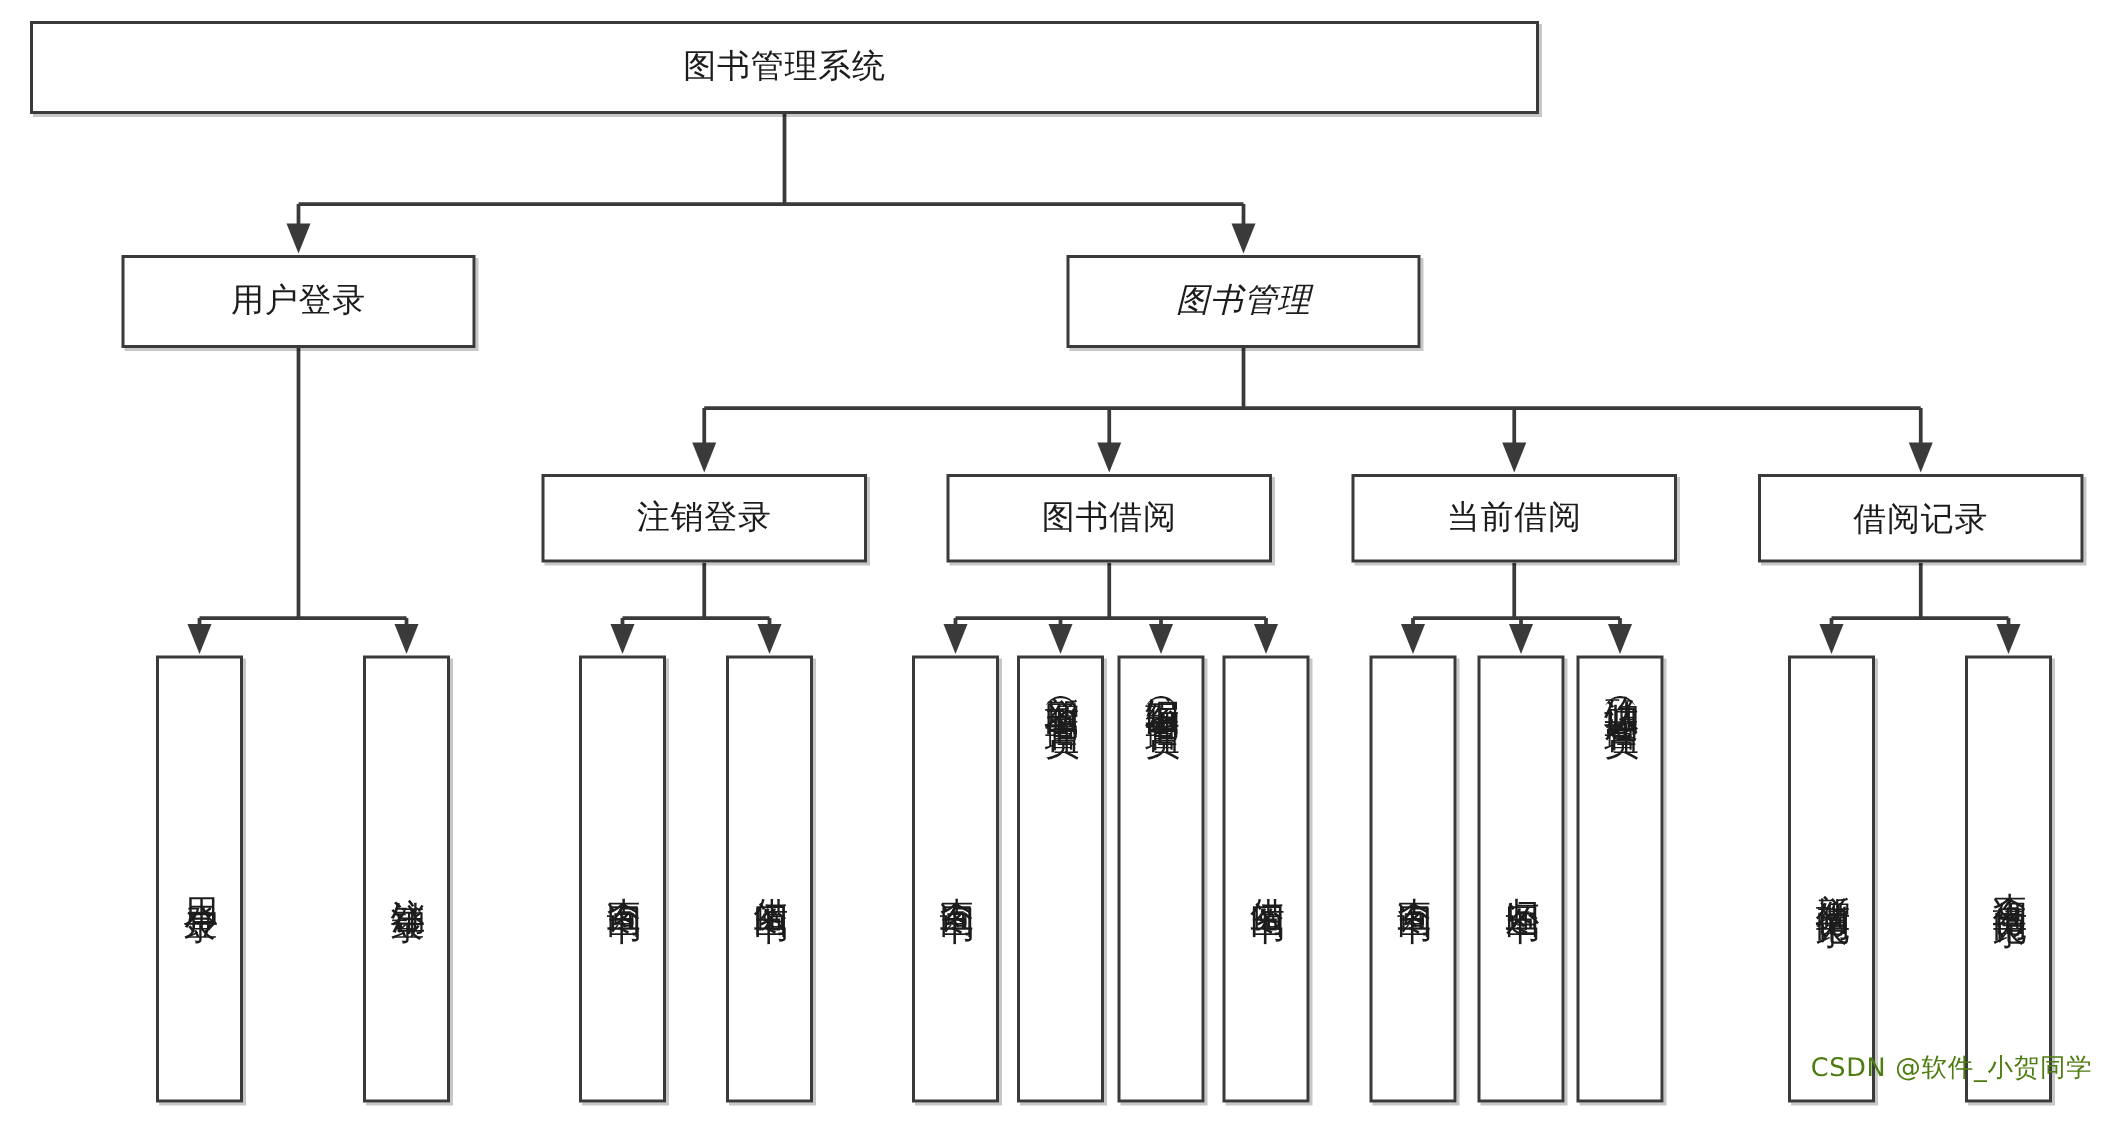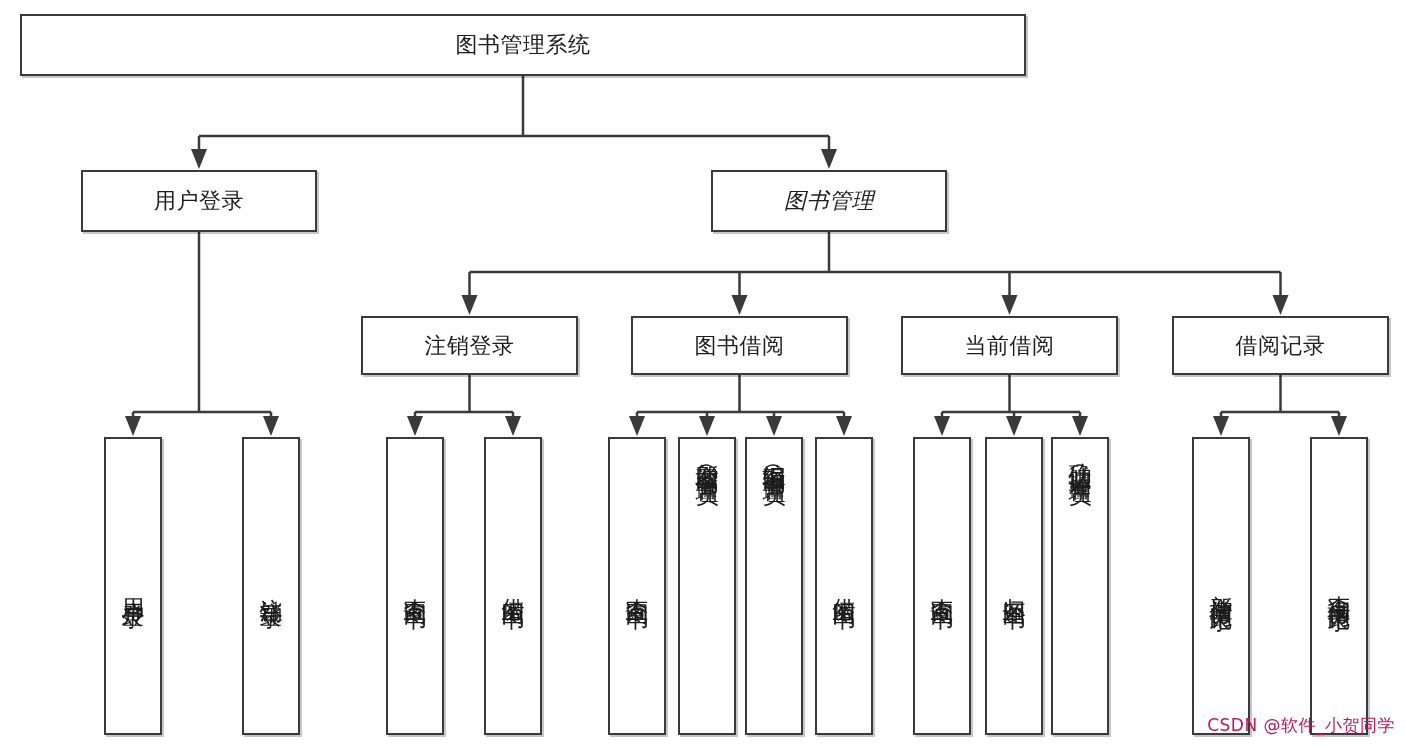--- a/index.html
+++ b/index.html
@@ -58,23 +58,23 @@
     letter-spacing: 3px;
     white-space: nowrap;
   }
   .node.vertical.centered {
     align-items: center;
     padding-top: 0;
   }
   .watermark {
     position: absolute;
     right: 10px;
-    bottom: 10px;
+    bottom: 24px;
     font-size: 17px;
-    color: #be185d;
+    color: #4d7c0f;
     letter-spacing: 0.5px;
     white-space: nowrap;
   }
 </style>
 </head>
 <body>
 
 <div id="canvas">
   <svg id="edges" viewBox="0 0 1405 747">
       <line x1="523" y1="76" x2="523" y2="136" stroke="#3a3a3a" stroke-width="2.5"></line>

